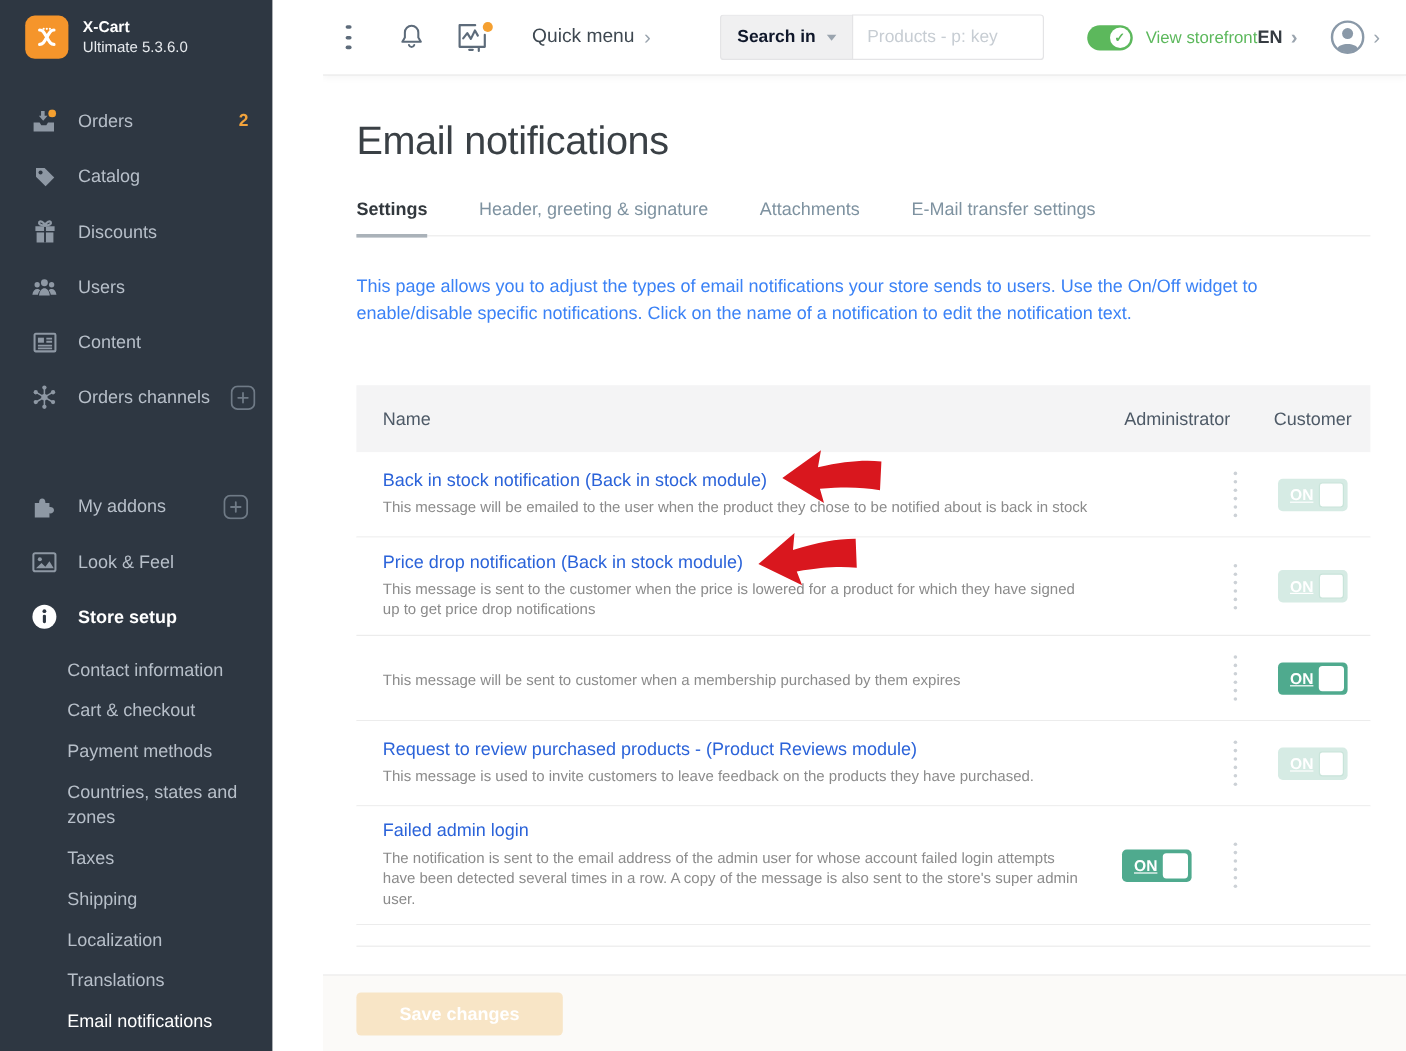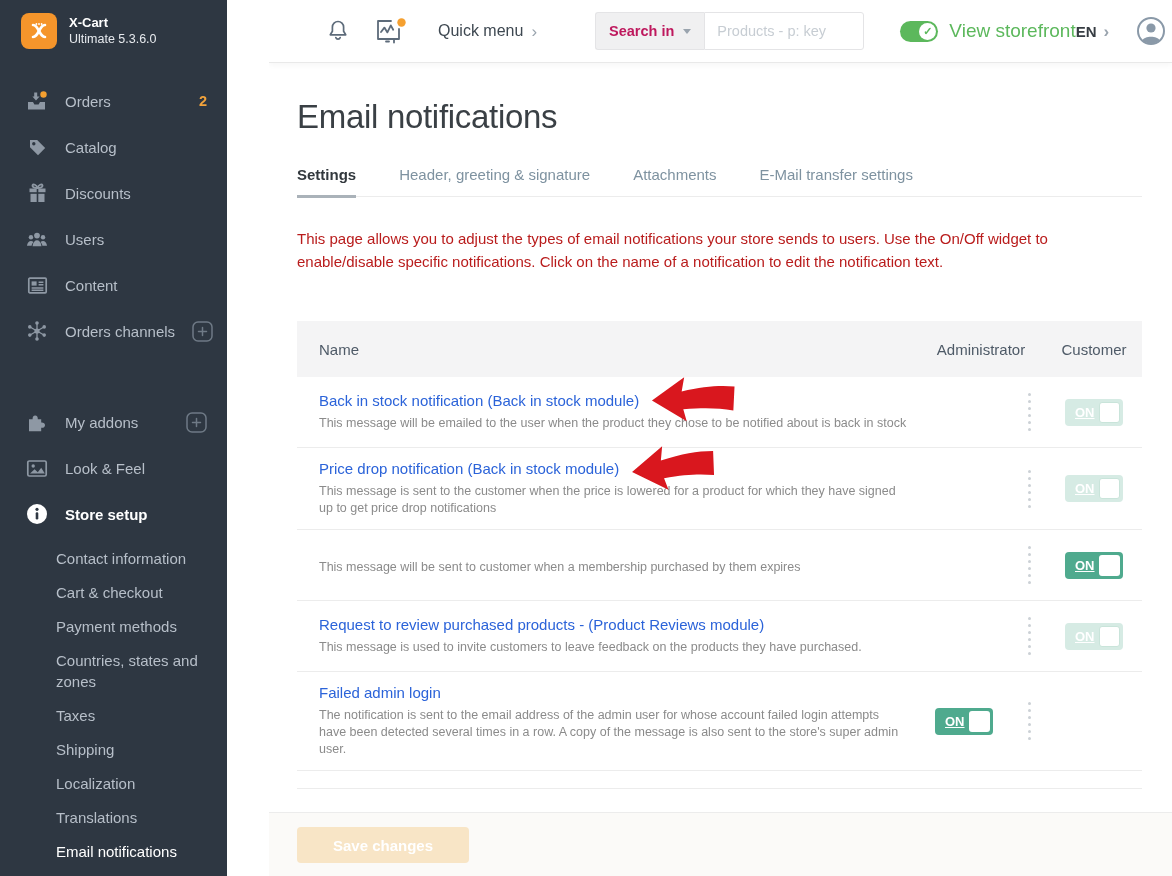--- a/index.html
+++ b/index.html
@@ -39,45 +39,45 @@
   .hamburger span { display:block; height:3px; background:#5d6b7a; border-radius:2px; }
   .icon-btn { cursor:pointer; display:flex; align-items:center; }
   .bell { margin-left:38px; }
   .pulse { margin-left:24px; position:relative; }
   .quick-menu { margin-left:30px; font-size:16px; color:#3e4851; cursor:pointer;
                 display:flex; align-items:center; gap:8px; white-space:nowrap; }
   .chev { color:#9aa4ae; font-size:17px; line-height:1; }
   .search { display:flex; height:38px; margin-left:58px; }
   .search-in { background:#f0f0f1; border:1px solid #e4e4e6; border-right:none;
                border-radius:3px 0 0 3px; display:flex; align-items:center;
-               padding:0 13px; font-size:14.5px; font-weight:bold; color:#be185d;
+               padding:0 13px; font-size:14.5px; font-weight:bold; color:#0f172a;
                gap:9px; cursor:pointer; white-space:nowrap; }
   .caret-down { width:0; height:0; border-left:4.5px solid transparent;
                 border-right:4.5px solid transparent; border-top:5px solid #9aa4ae; }
   .search-input { width:160px; border:1px solid #e4e4e6; border-radius:0 3px 3px 0;
                   padding:0 12px; font-size:14.5px; color:#333; outline:none; }
   .search-input::placeholder { color:#c7cdd3; }
   .storefront { display:flex; align-items:center; margin-left:36px; cursor:pointer; }
   .sf-toggle { width:38px; height:21px; border-radius:11px; background:#5cb85c; position:relative; }
   .sf-knob { position:absolute; right:2px; top:2px; width:17px; height:17px; border-radius:50%;
              background:#fff; display:flex; align-items:center; justify-content:center;
              color:#5cb85c; font-size:11px; font-weight:bold; }
-  .sf-label { color:#5cb85c; font-size:19px; margin-left:11px; white-space:nowrap; }
+  .sf-label { color:#5cb85c; font-size:14px; margin-left:11px; white-space:nowrap; }
   .lang { margin-left:auto; display:flex; align-items:center; gap:7px; font-size:15px;
           color:#363c42; font-weight:bold; cursor:pointer; }
   .account { margin-left:27px; display:flex; align-items:center; gap:6px; cursor:pointer; }
 
   
   .content { flex:1; padding:0 30px 0 28px; overflow:hidden; }
   .page-title { font-size:33px; font-weight:400; color:#3a4045; margin-top:36px; letter-spacing:-0.3px; }
   .tabs { margin-top:30px; display:flex; gap:43px; border-bottom:1px solid #ececec; }
   .tab { font-size:15px; color:#7e92a0; padding-bottom:12px; border-bottom:3px solid transparent;
          margin-bottom:-2px; cursor:pointer; white-space:nowrap; }
   .tab.active { color:#32383d; font-weight:bold; border-bottom-color:#aab2b9; }
-  .page-desc { margin-top:30px; font-size:15px; line-height:23px; color:#b91c1c; max-width:905px; }
+  .page-desc { margin-top:30px; font-size:15px; line-height:23px; color:#3b82f6; max-width:905px; }
 
   .table { margin-top:48px; }
   .thead { background:#f4f4f5; height:56px; display:grid;
            grid-template-columns:1fr 130px 96px; align-items:center;
            font-size:15px; color:#4e5a67; }
   .th-name { padding-left:22px; }
   .th-admin, .th-customer { text-align:center; }
   .trow { display:grid; grid-template-columns:1fr 96px 34px 96px; align-items:center;
           border-bottom:1px solid #ececec; padding:12px 0; background:#fff; }
   .cell-name { padding:0 8px 0 22px; overflow:visible; }

